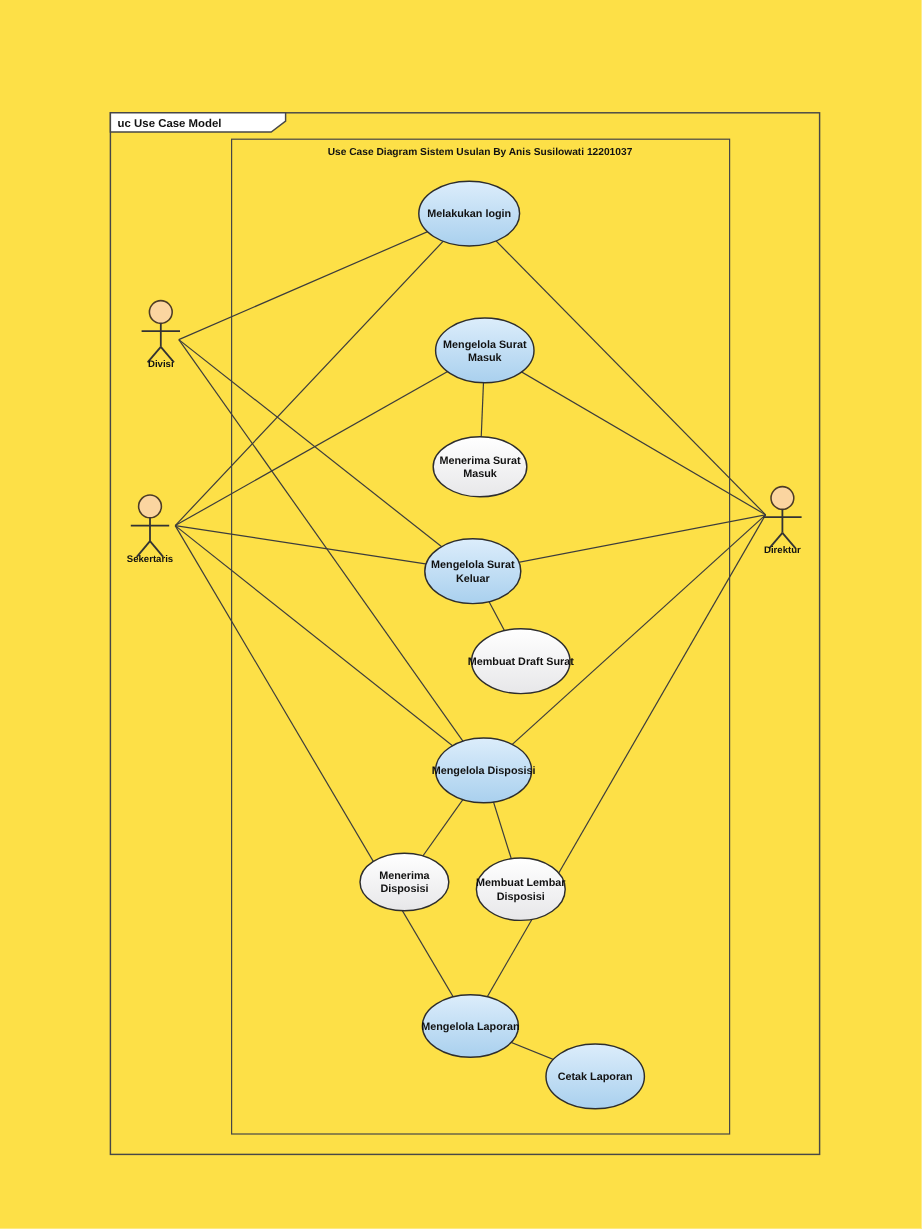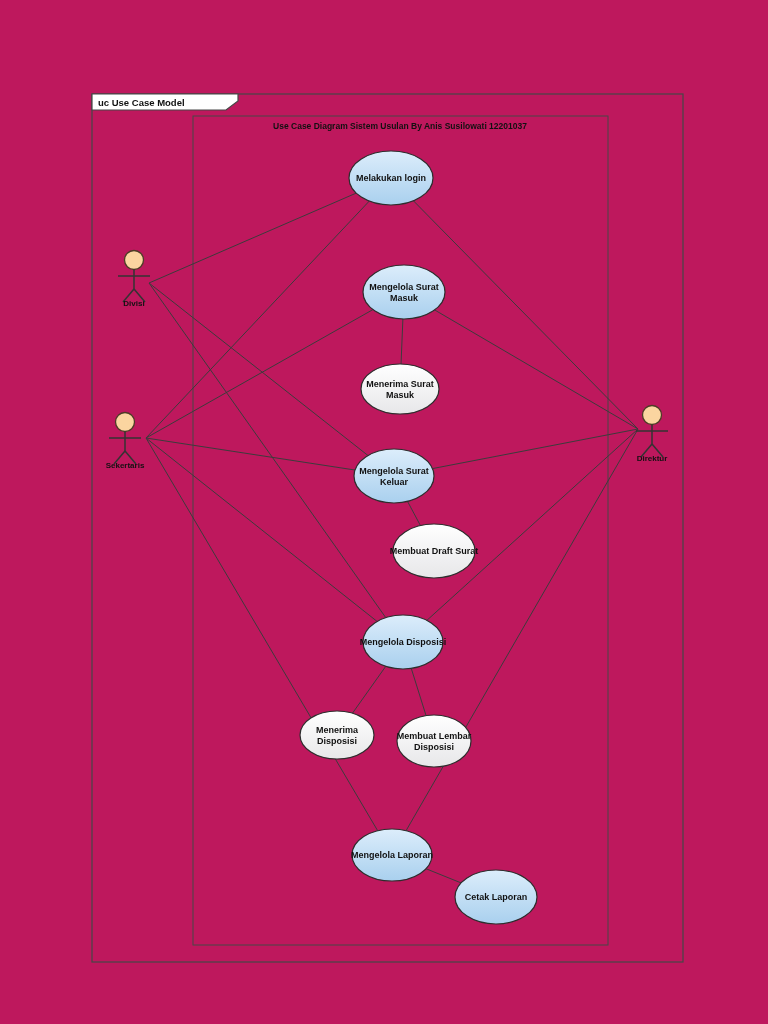--- a/index.html
+++ b/index.html
@@ -1,17 +1,17 @@
 <!DOCTYPE html>
 <html><head>
 <meta charset="utf-8">
 <style>
   html,body{margin:0;padding:0;}
   body{width:768px;height:1024px;background:#ffffff;overflow:hidden;}
-  .page{position:relative;width:768px;height:1024px;background:#be185d;}
+  .page{position:relative;width:768px;height:1024px;background:#fde047;}
   svg{display:block;}
   svg text{font-family:"Liberation Sans", sans-serif;fill:#111111;font-weight:bold;}
   .frame-label{font-size:9.5px;}
   .diagram-title{font-size:8.5px;}
   .uc-label{font-size:9px;}
   .actor-label{font-size:8px;}
 </style>
 </head>
 <body>
 

